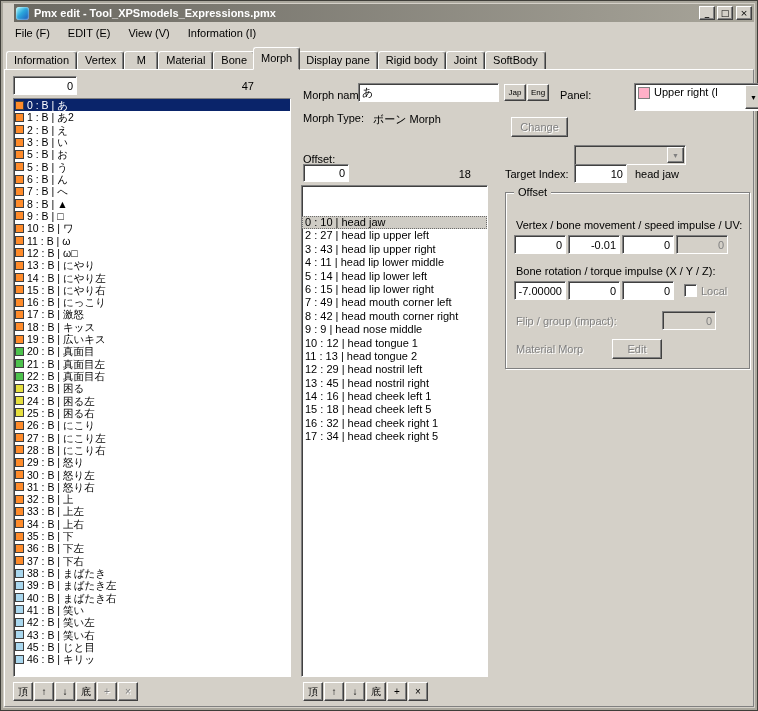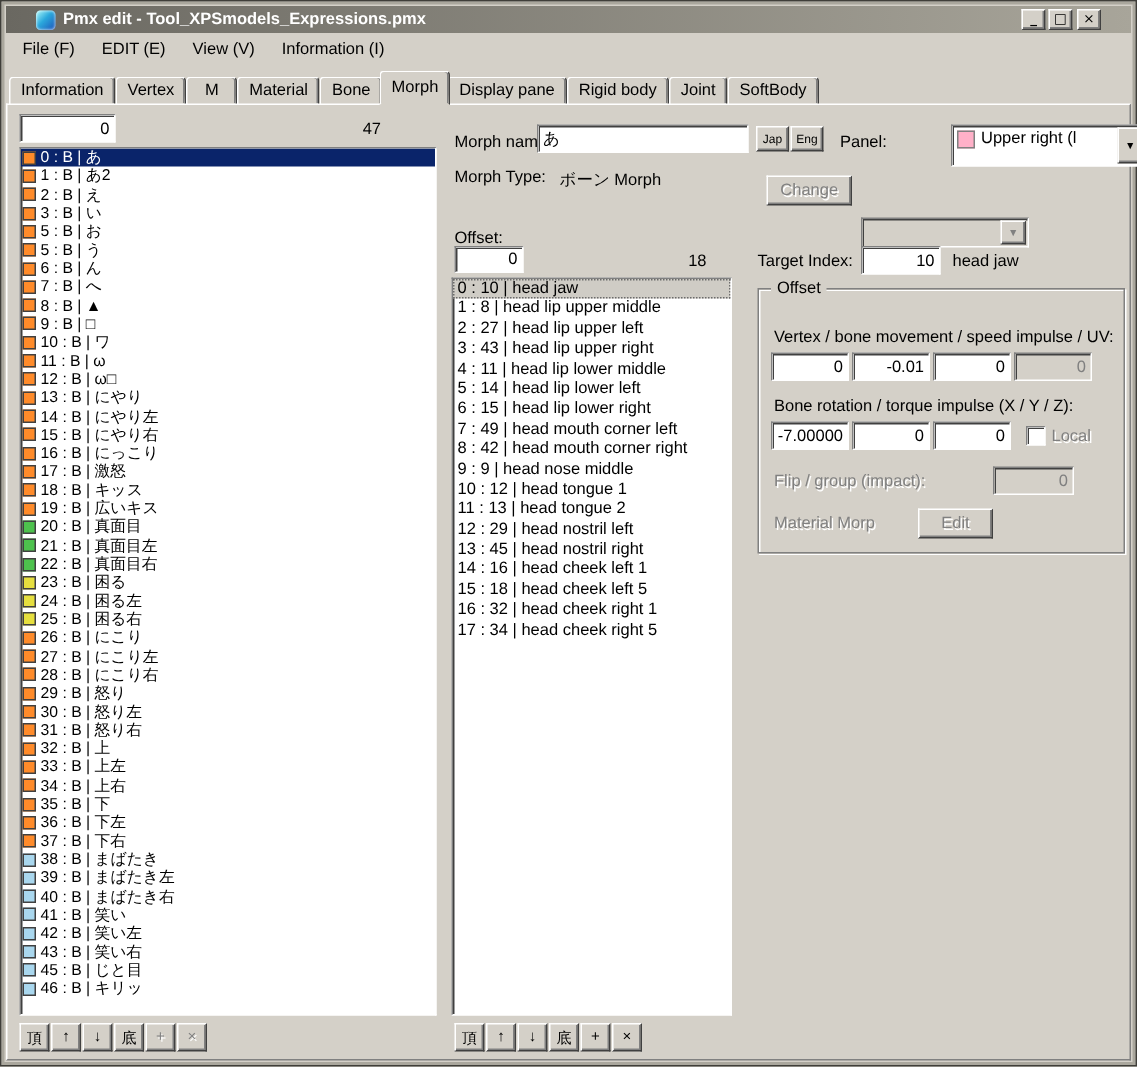--- a/index.html
+++ b/index.html
@@ -11,23 +11,23 @@
 
   
   .raised { background:#d4d0c8; border:1px solid;
             border-color:#ffffff #404040 #404040 #ffffff;
             box-shadow: inset -1px -1px 0 #808080; }
   .sunken { background:#ffffff; border:1px solid;
             border-color:#808080 #ffffff #ffffff #808080;
             box-shadow: inset 1px 1px 0 #404040; }
 
   
-  .titlebar { position:absolute; left:3px; top:3px; right:3px; height:18px;
+  .titlebar { position:absolute; left:13px; top:3px; right:3px; height:18px;
               background:linear-gradient(90deg,#6a6861,#a8a59a);
-              display:flex; align-items:center; padding:0 20px; }
+              display:flex; align-items:center; padding:0 2px; }
   .app-icon { width:13px; height:13px; border-radius:3px; flex:none;
               background:linear-gradient(135deg,#8fe8f4 10%,#2ba8dc 45%,#1f62c0 90%);
               box-shadow: inset 0 0 2px #fff; }
   .title-text { color:#ffffff; font-weight:bold; font-size:11px; margin-left:5px;
                 flex:1; white-space:nowrap; overflow:hidden; }
   .tb-btn { width:16px; height:14px; font-size:9px; line-height:11px; text-align:center;
             font-family:"DejaVu Sans", sans-serif; color:#000; flex:none; margin-left:2px;
             padding:0; cursor:default; }
   .tb-btn.min { font-weight:bold; }
 
@@ -59,21 +59,21 @@
   input.disabled, .field.disabled { background:#d4d0c8; color:#808080; }
 
   
   .listbox { overflow:hidden; }
   .lrow { height:12.319px; display:flex; align-items:center; line-height:12px;
           font-size:10.5px; white-space:nowrap; overflow:hidden; padding-left:1px; }
   .lrow .sq { width:9px; height:9px; flex:none; border:1px solid #404040; margin-right:3px; }
   .lrow.sel { background:#0a246a; color:#ffffff; }
   .orow { height:13.4px; line-height:13.4px; font-size:11px; padding-left:3px;
           white-space:nowrap; overflow:hidden; }
-  .orow.osel { background:#cfccc5; outline:1px dotted #6b6b6b; outline-offset:-1px; }
+  .orow.osel { background:#cfccc5; outline:1px dotted #6b6b6b; outline-offset:-1px;margin-top:30px; }
 
   
   .list-toolbar { display:flex; gap:1px; }
   .tbtn { width:20px; height:19px; font-size:10px; padding:0; text-align:center;
           font-family:"Liberation Sans",sans-serif; cursor:default; }
   .tbtn.disabled { color:#808080; text-shadow:1px 1px 0 #fff; }
 
   .btn { font-size:11px; text-align:center; cursor:default; }
   .btn.disabled { color:#808080; text-shadow:1px 1px 0 #fff; }
 
@@ -352,21 +352,20 @@
   <div class="combo sunken disabled abs" style="left:573px; top:116px; width:112px; height:20px; z-index:2">
     <span class="arrow-btn raised">▼</span>
   </div>
 
   <div class="abs label" style="left:302px; top:152px; z-index:2">Offset:</div>
   <input class="field num sunken abs" style="left: 302px; top: 163px; width: 46px; height: 18px; z-index: 2;" value="0">
   <div class="abs label" style="left:415px; top:167px; width:55px; text-align:right; z-index:2">18</div>
 
   <div class="listbox sunken abs" style="left:300px; top:184px; width:187px; height:492px; z-index:2">
       <div class="orow osel">0 : 10 | head jaw</div>
-      <div class="orow">1 : 8 | head lip upper middle</div>
       <div class="orow">2 : 27 | head lip upper left</div>
       <div class="orow">3 : 43 | head lip upper right</div>
       <div class="orow">4 : 11 | head lip lower middle</div>
       <div class="orow">5 : 14 | head lip lower left</div>
       <div class="orow">6 : 15 | head lip lower right</div>
       <div class="orow">7 : 49 | head mouth corner left</div>
       <div class="orow">8 : 42 | head mouth corner right</div>
       <div class="orow">9 : 9 | head nose middle</div>
       <div class="orow">10 : 12 | head tongue 1</div>
       <div class="orow">11 : 13 | head tongue 2</div>

